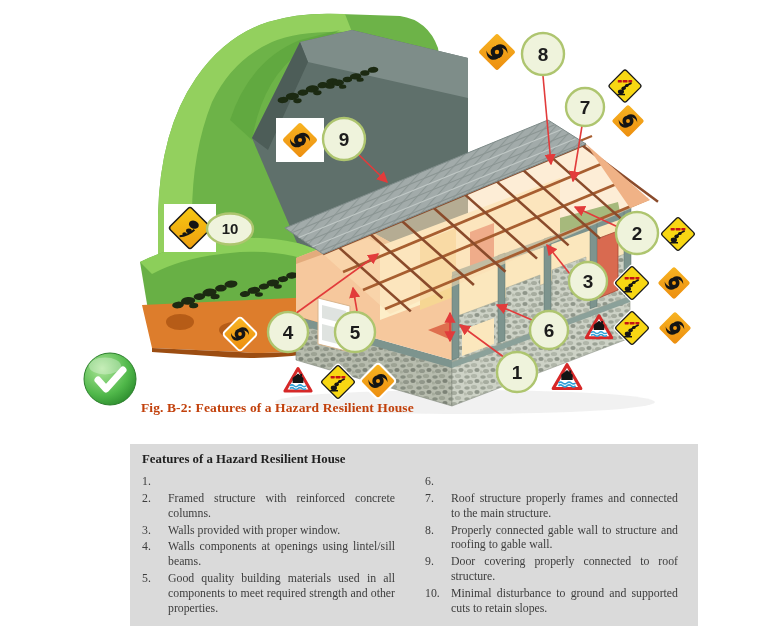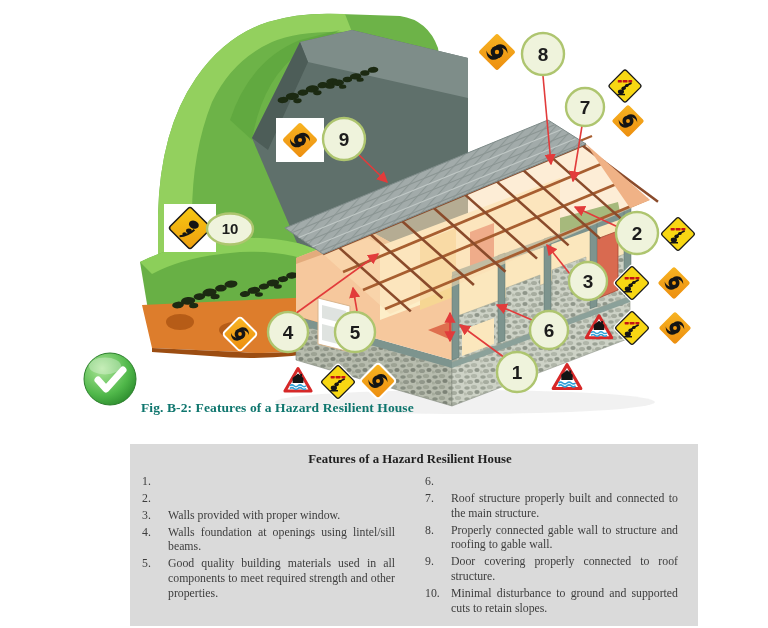--- a/index.html
+++ b/index.html
@@ -1,23 +1,23 @@
 <!DOCTYPE html>
 <html><head>
 <meta charset="utf-8">
 <style>
   html,body{margin:0;padding:0;background:#ffffff;}
   .stage{position:relative;width:768px;height:628px;background:#ffffff;overflow:hidden;
          font-family:"Liberation Serif", serif;}
   .illus{position:absolute;left:0;top:0;}
   .fig-caption{position:absolute;left:141px;top:400px;font-weight:bold;font-size:13.5px;
-               color:#0f766e;letter-spacing:.1px;}
+               color:#c2410c;letter-spacing:.1px;}
   .features-box{position:absolute;left:130px;top:444px;width:568px;min-height:176px;
                 background:#dadada;box-sizing:border-box;padding:7px 20px 8px 12px;}
-  .fb-title{text-align:center;font-weight:bold;font-size:12.8px;color:#1f1f1f;margin:1px 0 7px 0;}
+  .fb-title{font-weight:bold;font-size:12.8px;color:#1f1f1f;margin:1px 0 7px 0;}
   .fb-cols{display:flex;gap:30px;}
   .fb-col{flex:1 1 0;}
   .fb-item{display:flex;margin-bottom:2px;font-size:11.8px;line-height:1.26;color:#3d3d3d;}
   .fb-num{flex:0 0 26px;}
   .fb-text{flex:1;text-align:justify;}
 </style>
 </head>
 <body>
 
 <div class="stage">
@@ -304,41 +304,42 @@
 
 <div class="features-box">
   <div class="fb-title">Features of a Hazard Resilient House</div>
   <div class="fb-cols">
     <div class="fb-col">
       <div class="fb-item">
         <span class="fb-num">1.</span>
       </div>
       <div class="fb-item">
         <span class="fb-num">2.</span>
+        <span class="fb-text">Framed structure with reinforced concrete columns.</span>
       </div>
       <div class="fb-item">
         <span class="fb-num">3.</span>
         <span class="fb-text">Walls provided with proper window.</span>
       </div>
       <div class="fb-item">
         <span class="fb-num">4.</span>
-        <span class="fb-text">Walls foundation at openings using lintel/sill beams.</span>
+        <span class="fb-text">Walls components at openings using lintel/sill beams.</span>
       </div>
       <div class="fb-item">
         <span class="fb-num">5.</span>
         <span class="fb-text">Good quality building materials used in all components to meet required strength and other properties.</span>
       </div>
     </div>
     <div class="fb-col">
       <div class="fb-item">
         <span class="fb-num">6.</span>
       </div>
       <div class="fb-item">
         <span class="fb-num">7.</span>
-        <span class="fb-text">Roof structure properly built and connected to the main structure.</span>
+        <span class="fb-text">Roof structure properly frames and connected to the main structure.</span>
       </div>
       <div class="fb-item">
         <span class="fb-num">8.</span>
         <span class="fb-text">Properly connected gable wall to structure and roofing to gable wall.</span>
       </div>
       <div class="fb-item">
         <span class="fb-num">9.</span>
         <span class="fb-text">Door covering properly connected to roof structure.</span>
       </div>
       <div class="fb-item">

